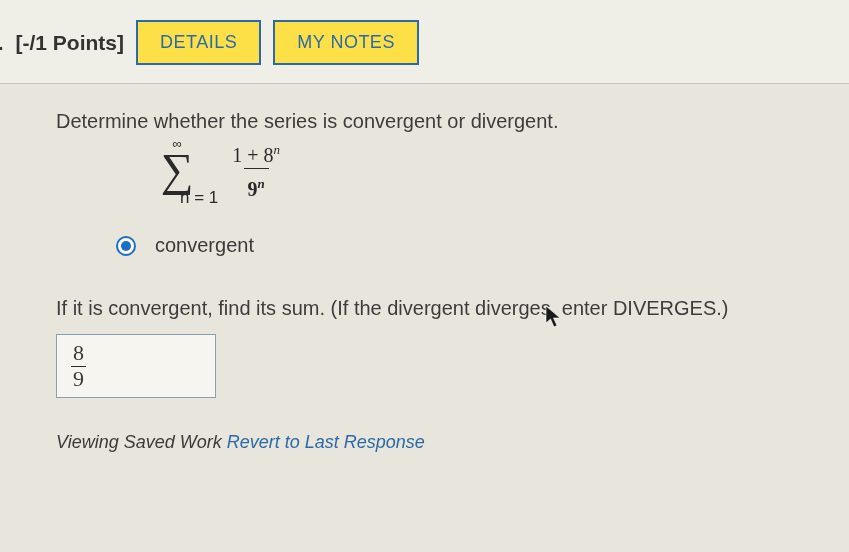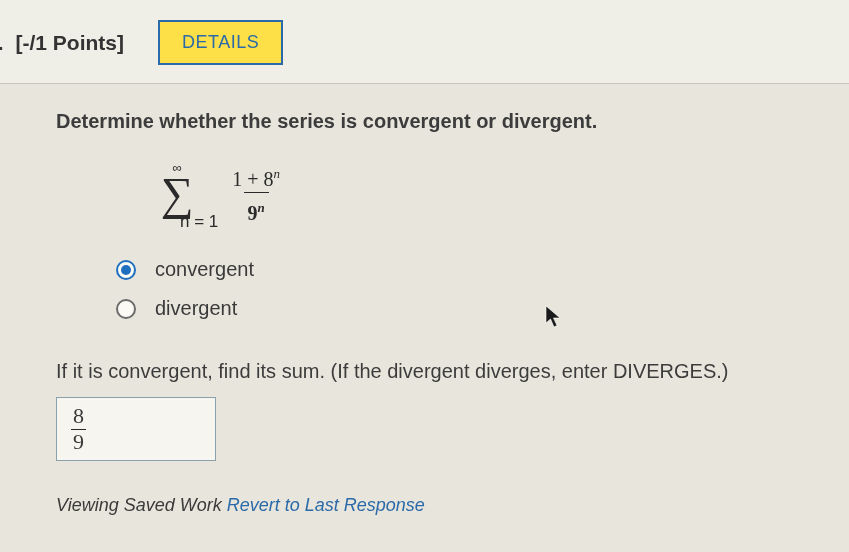--- a/index.html
+++ b/index.html
@@ -23,40 +23,39 @@
   }
   .qnum {
     font-size: 21px;
     font-weight: bold;
     color: #333;
   }
   .points {
     font-size: 21px;
     font-weight: bold;
     color: #333;
-    margin-right: 22px;
+    margin-right: 0;
   }
   .btn {
     border: 2px solid #2b6aa8;
     background: #fde047;
     color: #2b6aa8;
     font-size: 18px;
     padding: 10px 22px;
     cursor: pointer;
     font-family: inherit;
     letter-spacing: 0.5px;
   }
   .content {
     padding: 26px 0 0 56px;
   }
   .prompt {
     font-size: 20px;
     color: #3c3c3c;
-    margin-bottom: 28px;
-    font-weight: bold;
+    margin-bottom: 4px;
   }
   .formula {
     display: flex;
     align-items: center;
     gap: 10px;
     margin-left: 80px;
     margin-bottom: 28px;
     color: #2a2a2a;
   }
   .sigma-block {
@@ -153,20 +152,21 @@
     pointer-events: none;
   }
 </style>
 </head>
 <body>
 
 <div class="header-row">
   <span class="qnum">7.</span>
   <span class="points">[-/1 Points]</span>
   <button class="btn">DETAILS</button>
+  <button class="btn">MY NOTES</button>
 </div>
 
 <div class="content">
   <div class="prompt">Determine whether the series is convergent or divergent.</div>
 
   <div class="formula">
     <div class="sigma-block">
       <span class="sigma-top">∞</span>
       <span class="sigma">∑</span>
       <span class="sigma-bot">n = 1</span>
@@ -179,24 +179,20 @@
         <span>9</span><sup>n</sup>
       </span>
     </div>
   </div>
 
   <div class="radio-group">
     <div class="radio-row">
       <span class="radio selected"></span>
       <span>convergent</span>
     </div>
-    <div class="radio-row">
-      <span class="radio"></span>
-      <span>divergent</span>
-    </div>
   </div>
 
   <div class="followup">If it is convergent, find its sum. (If the divergent diverges, enter DIVERGES.)</div>
 
   <div class="answer-box">
     <span class="answer-frac">
       <span>8</span>
       <span class="den">9</span>
     </span>
   </div>

